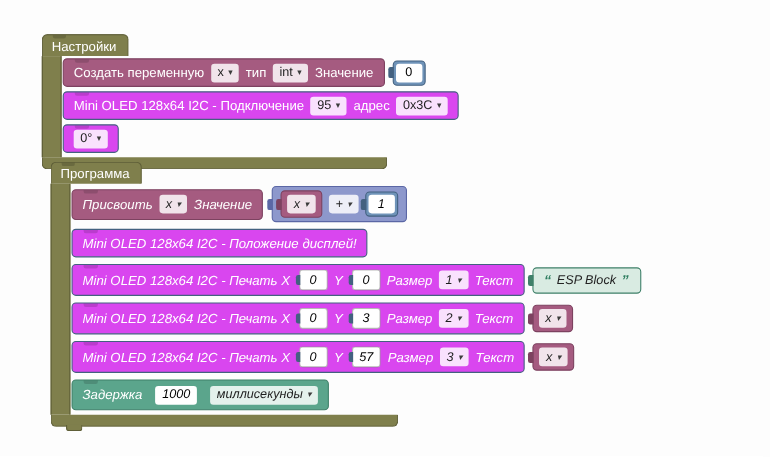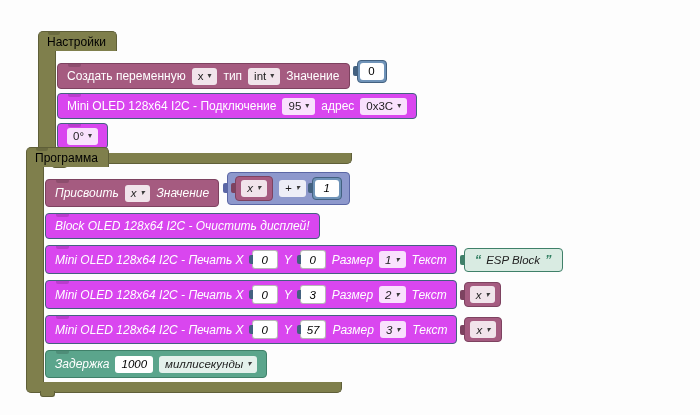--- a/index.html
+++ b/index.html
@@ -3,21 +3,21 @@
 <meta charset="utf-8">
 <style>
   html,body { margin:0; padding:0; background:#ffffff; }
   .canvas {
     position:relative; width:700px; height:415px; background:#fdfdfd;
     font-family:"Liberation Sans", sans-serif; overflow:hidden;
   }
   .c-block { position:absolute; }
   .c-tab {
     position:relative; display:inline-flex; align-items:center; height:19px;
-    padding:0 10px 0 8px; color:#000000; font-size:12px;
+    padding:0 10px 0 8px; color:#ffffff; font-size:12px;
     background:#7f7f4c; border:1px solid #5f5f38; border-bottom:none;
     border-radius:5px 5px 0 0;
   }
   .c-tab::before {
     content:""; position:absolute; top:0; left:9px; width:12px; height:3px;
     background:rgba(0,0,0,.16); border-radius:0 0 2px 2px;
   }
   .c-main { display:flex; }
   .c-spine {
     width:16px; background:#7f7f4c;
@@ -39,23 +39,23 @@
     position:relative; display:inline-flex; align-items:center; gap:6px;
     height:24px; padding:0 9px; border-radius:4px; border:1px solid;
     color:#fff; font-size:12px; white-space:nowrap;
   }
   .block::before {
     content:""; position:absolute; top:0; left:10px; width:13px; height:3px;
     background:rgba(0,0,0,.14); border-radius:0 0 2px 2px;
   }
   .tall { height:27px; }
   .med  { height:26px; }
-  .magenta { background:#a55b80; border-color:#7d4260;margin-top:10px; }
+  .magenta { background:#a55b80; border-color:#7d4260; }
   .blue    { background:#d946ef; border-color:#436180; }
-  .teal    { background:#5ba58c; border-color:#3f8069; }
+  .teal    { background:#5ba58c; border-color:#3f8069;gap:12px; }
   .dd {
     display:inline-flex; align-items:center; gap:4px; height:17px; padding:0 6px;
     background:rgba(255,255,255,.84); color:#1e1e1e; border-radius:3px; font-size:11.5px;
   }
   .arr { font-size:8px; color:#3c3c3c; line-height:1; }
   .field {
     display:inline-flex; align-items:center; justify-content:center; height:17px;
     min-width:12px; padding:0 6px; background:#ffffff; color:#000; border-radius:3px;
     font-size:11.5px;
   }
@@ -155,21 +155,21 @@
               <span class="arr">▾</span>
             </span>
           </div>
         </div>
 
       </div>
     </div>
     <div class="c-bottom" style="width:312px;"></div>
   </div>
 
-  <div class="c-block" style="left:26px; top:147px;">
+  <div class="c-block" style="left:46px; top:147px;">
     <div class="c-tab">
       <span>Программа</span>
     </div>
     <div class="c-main">
       <div class="c-spine"></div>
       <div class="c-content prog-content">
 
         <div class="row">
           <div class="block magenta med">
             <span>Присвоить</span>
@@ -191,21 +191,21 @@
               <span class="arr">▾</span>
             </span>
             <div class="num-shadow">
               <span class="field">1</span>
             </div>
           </div>
         </div>
 
         <div class="row">
           <div class="block blue">
-            <span>Block OLED 128x64 I2C - Очистить дисплей!</span>
+            <span>Mini OLED 128x64 I2C - Положение дисплей!</span>
           </div>
         </div>
 
         <div class="row">
           <div class="block blue tall">
             <span>Mini OLED 128x64 I2C - Печать X</span>
             <span class="field inline-num">0</span>
             <span>Y</span>
             <span class="field inline-num">0</span>
             <span>Размер</span>

